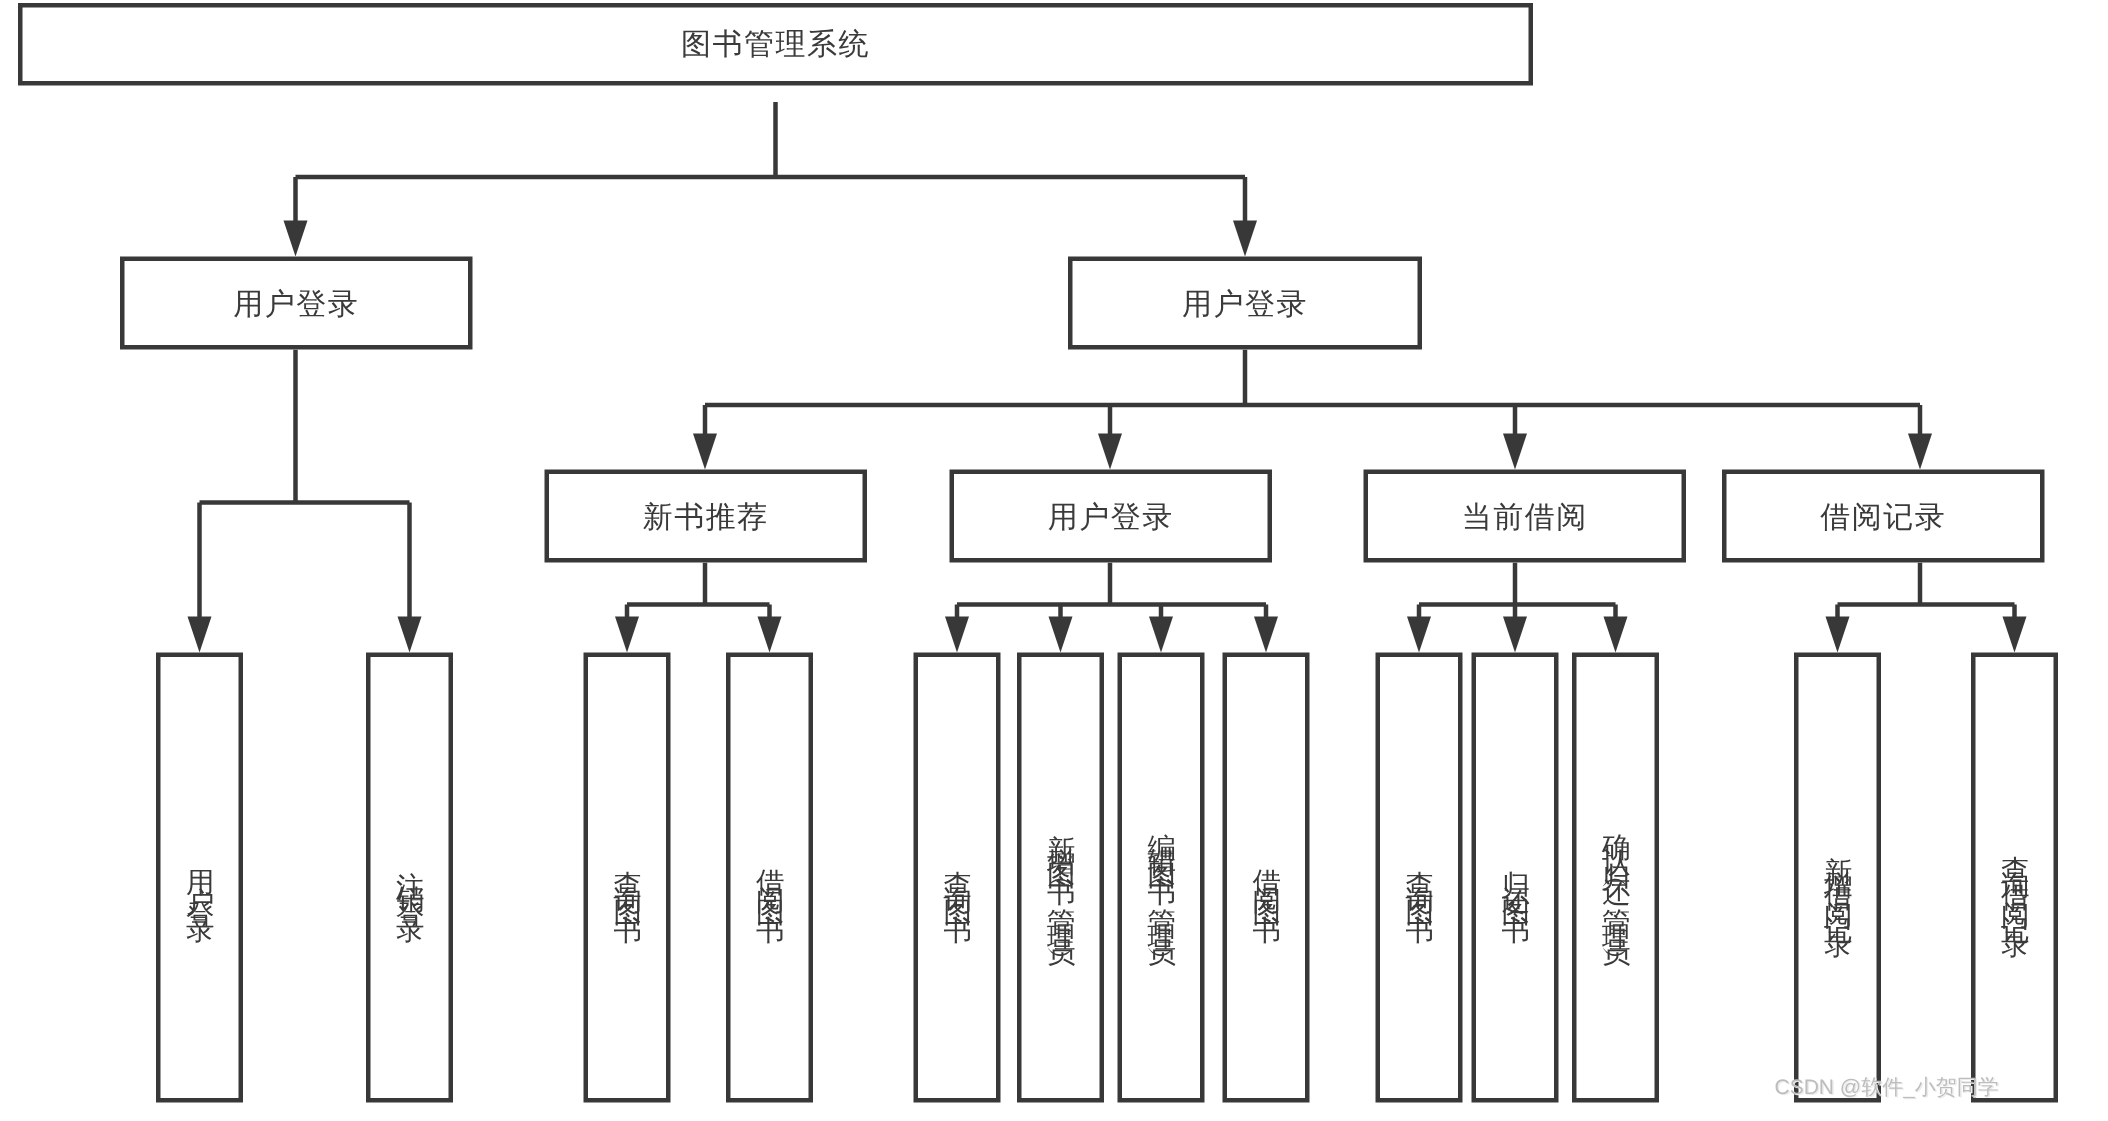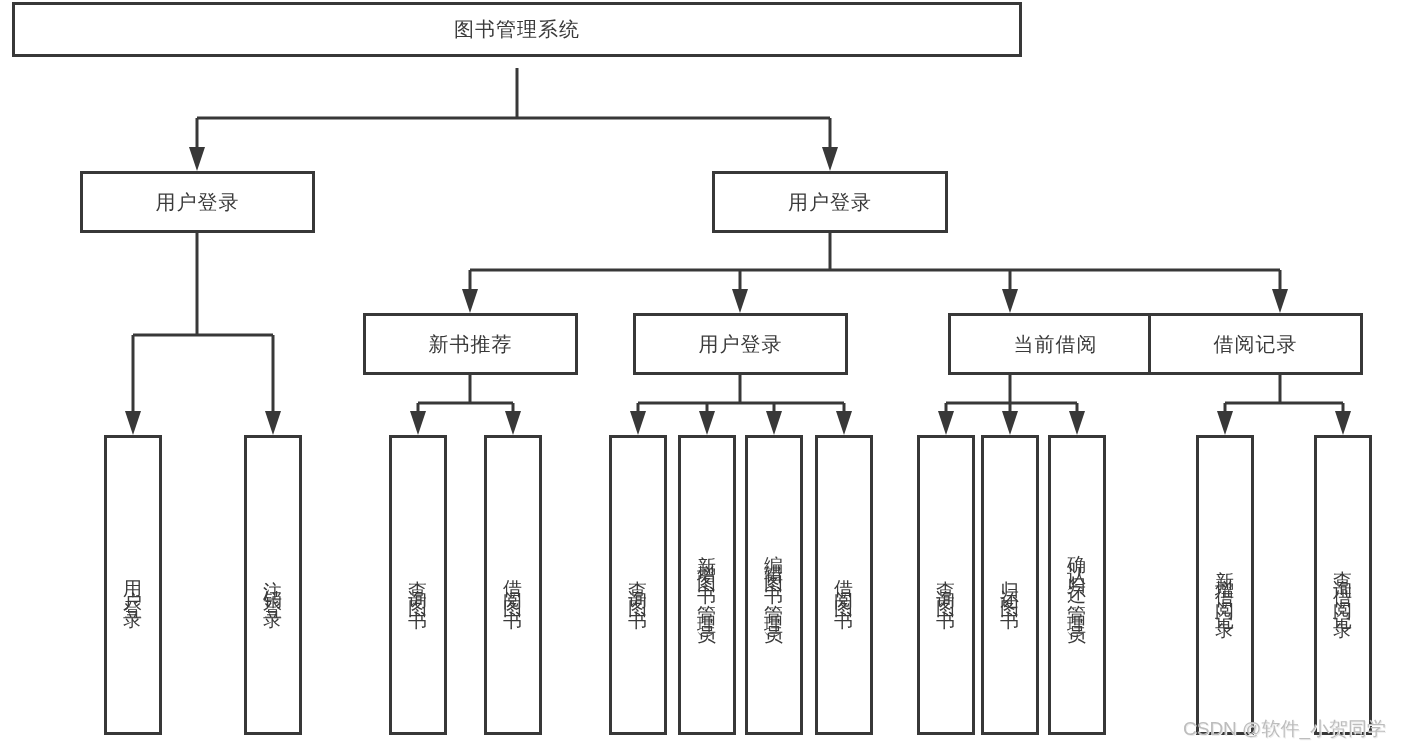--- a/index.html
+++ b/index.html
@@ -37,21 +37,21 @@
     letter-spacing: 1px;
     color: #3a3a3a;
     white-space: nowrap;
   }
   .root  { left: 12px;  top: 2px;  width: 1004px; height: 49px; }
   .lvl2a { left: 80px;  top: 171px; width: 229px;  height: 56px; }
   .lvl2b { left: 712px; top: 171px; width: 230px;  height: 56px; }
   .lvl3  { top: 313px; width: 209px; height: 56px; }
   .l3-recommend { left: 363px; }
   .l3-borrowing { left: 633px; }
-  .l3-current   { left: 948px; }
+  .l3-current   { left: 909px; }
   .l3-records   { left: 1148px; }
   .leaf {
     position: absolute;
     top: 435px;
     width: 52px;
     height: 294px;
     border: 3px solid #383838;
     background: #ffffff;
     display: flex;
     align-items: center;
@@ -76,21 +76,21 @@
   .leaf-8  { left: 815px; }
   .leaf-9  { left: 917px; }
   .leaf-10 { left: 981px; }
   .leaf-11 { left: 1048px; }
   .leaf-12 { left: 1196px; }
   .leaf-13 { left: 1314px; }
   .watermark {
     position: absolute;
     left: 1183px;
     top: 716px;
-    font-size: 19px;
+    font-size: 14px;
     color: #bdbdbd;
     text-shadow: 1px 1px 0 #ededed;
     white-space: nowrap;
     z-index: 10;
     pointer-events: none;
   }
 </style>
 </head>
 <body>
 

